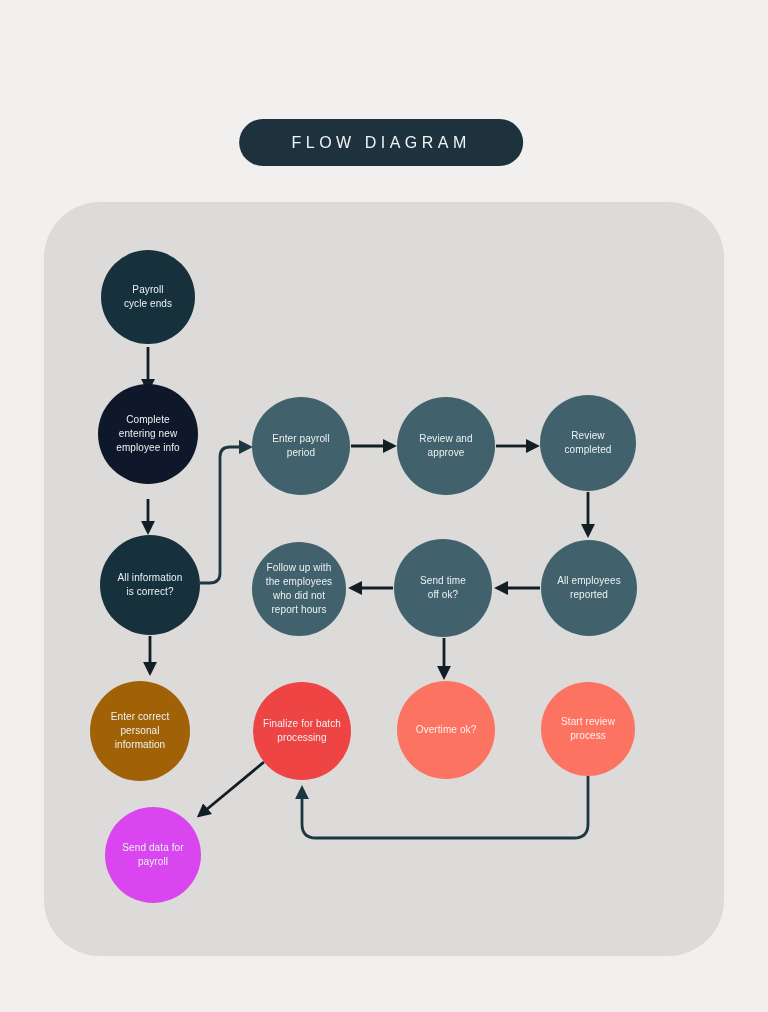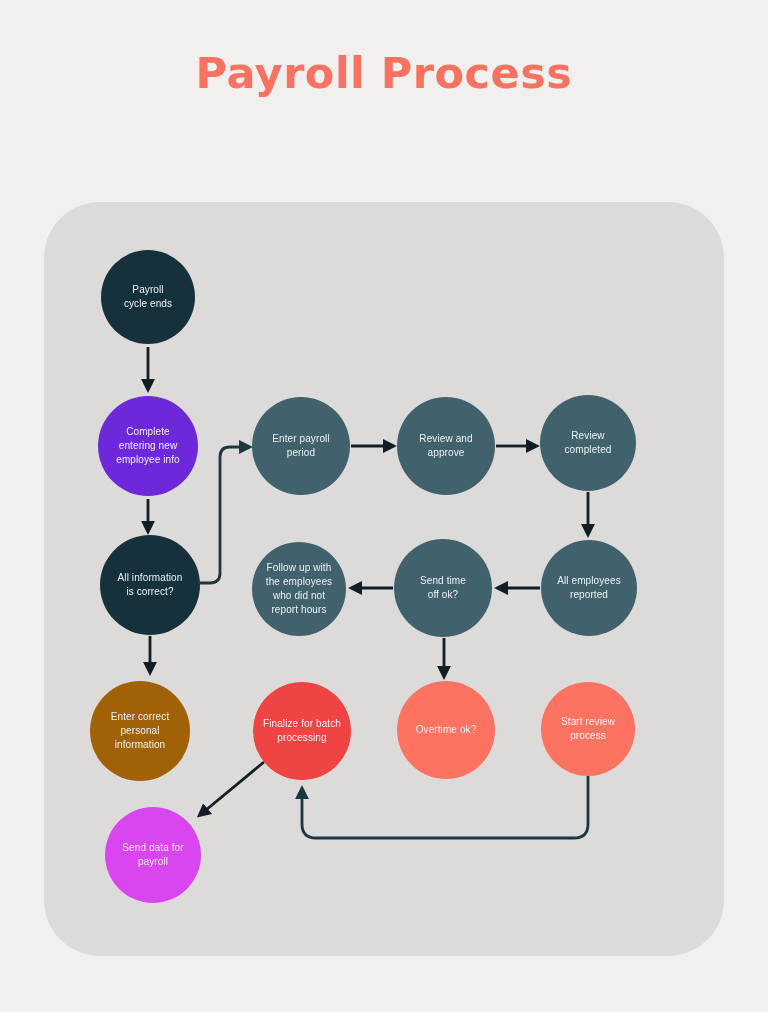--- a/index.html
+++ b/index.html
@@ -70,21 +70,23 @@
     font-size: 10px;
     line-height: 1.38;
     white-space: pre-line;
     letter-spacing: 0.1px;
   }
 </style>
 </head>
 <body style="background: rgb(241, 240, 238);">
 
 <div id="stage">
-  <h1 id="page-title" style="color: rgb(248, 114, 97);">Payroll Process</h1>
+  <div id="badge" style="background: rgb(30, 50, 61);">
+    <span style="color: rgb(240, 244, 244);">FLOW DIAGRAM</span>
+  </div>
   <div id="panel" style="background: rgb(220, 219, 217);"></div>
   <svg id="edge-layer" width="768" height="1012" viewBox="0 0 768 1012">
     <defs id="edge-defs">
         <marker id="arrow-straight" viewBox="0 0 10 10" refX="1.5" refY="5" markerWidth="5" markerHeight="5" orient="auto">
           <path d="M 0 0 L 10 5 L 0 10 z" fill="#111e24"></path>
         </marker>
         <marker id="arrow-elbow" viewBox="0 0 10 10" refX="1.5" refY="5" markerWidth="5" markerHeight="5" orient="auto">
           <path d="M 0 0 L 10 5 L 0 10 z" fill="#1d3742"></path>
         </marker>
       </defs>
@@ -99,21 +101,21 @@
         <path d="M 393 588 L 360 588" fill="none" stroke="#111e24" stroke-width="2.8" marker-end="url(#arrow-straight)"></path>
         <path d="M 444 638 L 444 668" fill="none" stroke="#111e24" stroke-width="2.8" marker-end="url(#arrow-straight)"></path>
         <path d="M 150 636 L 150 664" fill="none" stroke="#111e24" stroke-width="2.8" marker-end="url(#arrow-straight)"></path>
         <path d="M 264 762 L 206 810" fill="none" stroke="#111e24" stroke-width="2.8" marker-end="url(#arrow-straight)"></path>
         <path d="M 588 776 L 588 824 Q 588 838 574 838 L 316 838 Q 302 838 302 824 L 302 797" fill="none" stroke="#1d3742" stroke-width="2.8" marker-end="url(#arrow-elbow)"></path>
       </g>
   </svg>
   <div id="node-layer">
       <div class="flow-node" style="left: 101px; top: 250px; width: 94px; height: 94px; background: rgb(22, 49, 60); color: rgb(237, 242, 243);">Payroll
 cycle ends</div>
-      <div class="flow-node" style="left: 98px; top: 396px; width: 100px; height: 100px; background: #6d28d9; color: rgb(237, 242, 243);">Complete
+      <div class="flow-node" style="left: 98px; top: 384px; width: 100px; height: 100px; background: #0f172a; color: rgb(237, 242, 243);">Complete
 entering new
 employee info</div>
       <div class="flow-node" style="left: 252px; top: 397px; width: 98px; height: 98px; background: rgb(65, 97, 108); color: rgb(237, 242, 243); text-align: center;">Enter payroll
 period</div>
       <div class="flow-node" style="left: 397px; top: 397px; width: 98px; height: 98px; background: rgb(65, 97, 108); color: rgb(237, 242, 243);">Review and
 approve</div>
       <div class="flow-node" style="left: 540px; top: 395px; width: 96px; height: 96px; background: rgb(65, 97, 108); color: rgb(237, 242, 243);">Review
 completed</div>
       <div class="flow-node" style="left: 100px; top: 535px; width: 100px; height: 100px; background: rgb(22, 49, 60); color: rgb(237, 242, 243);">All information
 is correct?</div>

